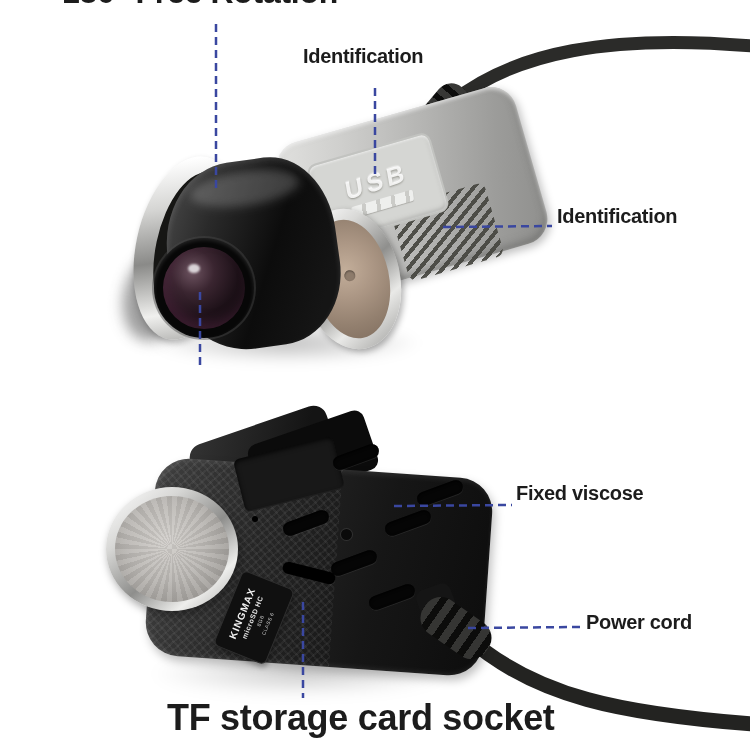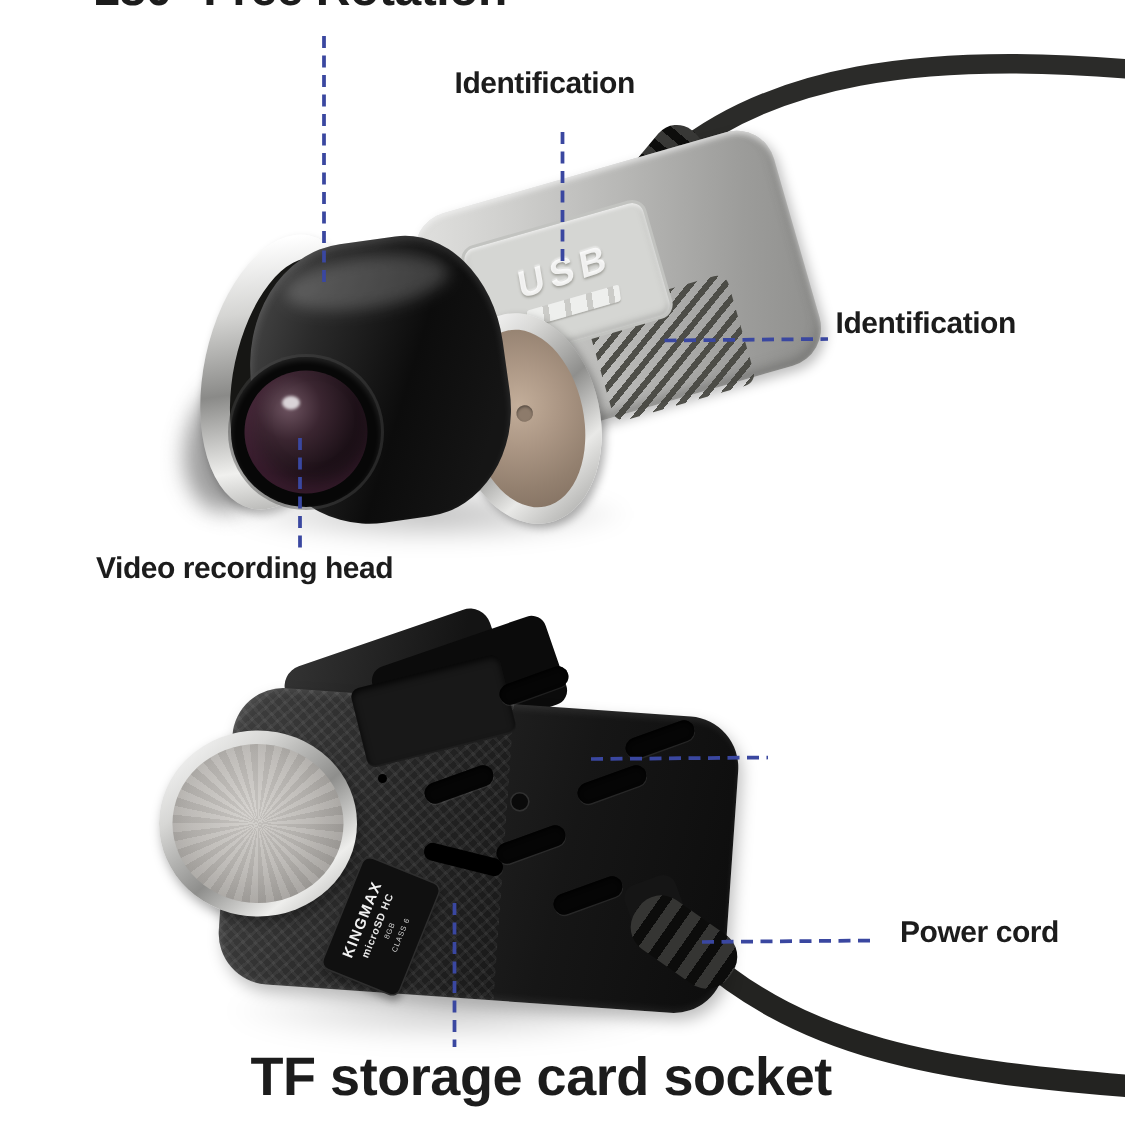--- a/index.html
+++ b/index.html
@@ -8,21 +8,21 @@
   .abs{position:absolute;}
 
   
   .lbl{position:absolute;color:#1c1c1c;font-weight:700;white-space:nowrap;
        font-size:20px;letter-spacing:-0.3px;z-index:6;}
   .lbl-rotation{left:62px;top:-26px;font-size:32px;}
   .lbl-ident-top{left:303px;top:45px;}
   .lbl-ident-side{left:557px;top:205px;}
   .lbl-video{left:64px;top:368px;}
   .lbl-fixed{left:516px;top:482px;}
-  .lbl-power{left:586px;top:611px;margin-left:14px;}
+  .lbl-power{left:586px;top:611px;}
   .lbl-tf{left:167px;top:697px;font-size:36px;}
 
   svg.layer{position:absolute;left:0;top:0;z-index:5;}
   svg.cables{z-index:1;}
   .devices{position:absolute;left:0;top:0;width:750px;height:750px;z-index:2;}
 
   
   .shadow-main{left:150px;top:322px;width:272px;height:42px;border-radius:50%;
      background:radial-gradient(closest-side,rgba(0,0,0,0.25),rgba(0,0,0,0));filter:blur(6px);}
   .shadow-left{left:124px;top:250px;width:64px;height:92px;border-radius:50%;
@@ -190,17 +190,17 @@
       <line x1="200" y1="292" x2="200" y2="366"></line>
       <line x1="394" y1="506" x2="512" y2="505"></line>
       <line x1="468" y1="628" x2="580" y2="627"></line>
       <line x1="303" y1="602" x2="303" y2="698"></line>
     </g>
   </svg>
 
   <div class="lbl lbl-rotation">180° Free Rotation</div>
   <div class="lbl lbl-ident-top">Identification</div>
   <div class="lbl lbl-ident-side">Identification</div>
-  <div class="lbl lbl-video">Video recording head</div>
+  <div class="lbl lbl-fixed">Fixed viscose</div>
   <div class="lbl lbl-power">Power cord</div>
   <div class="lbl lbl-tf">TF storage card socket</div>
 
 </div>
 
 </body></html>

